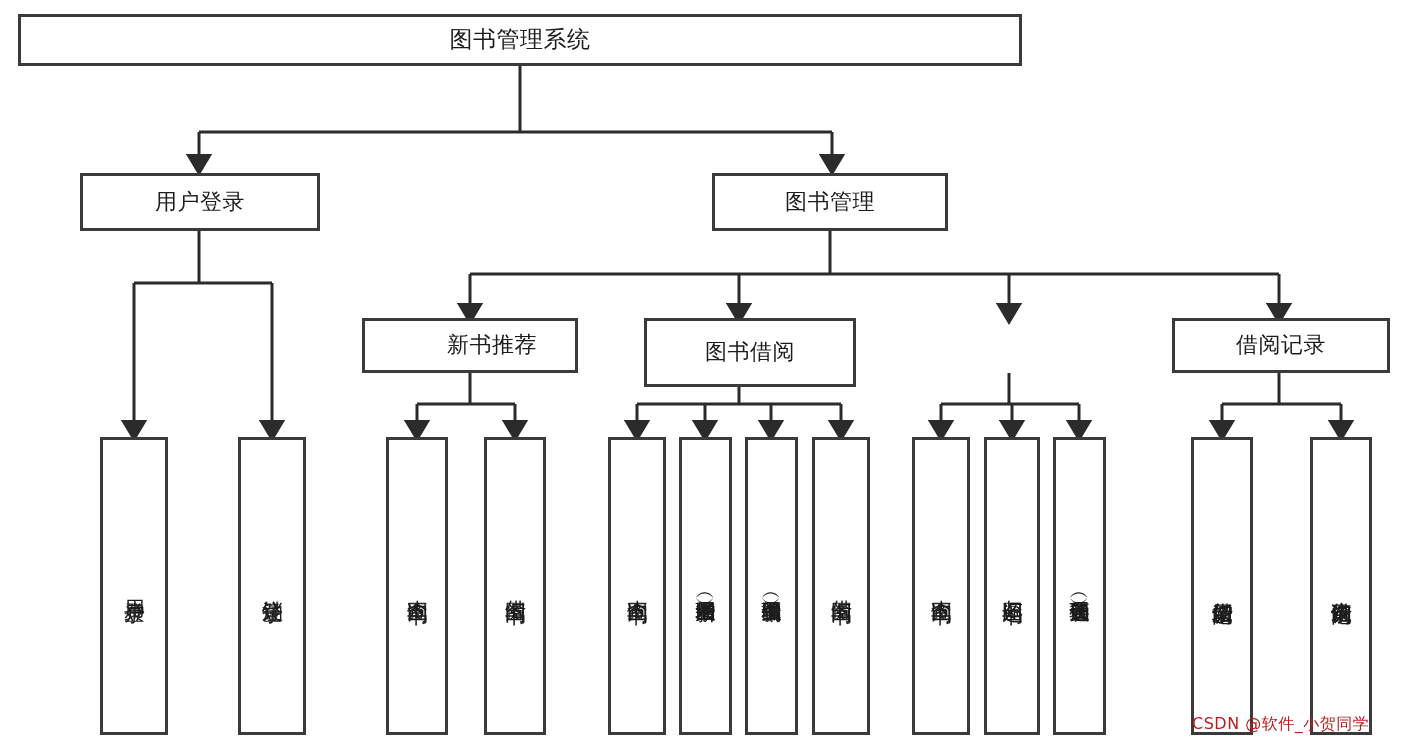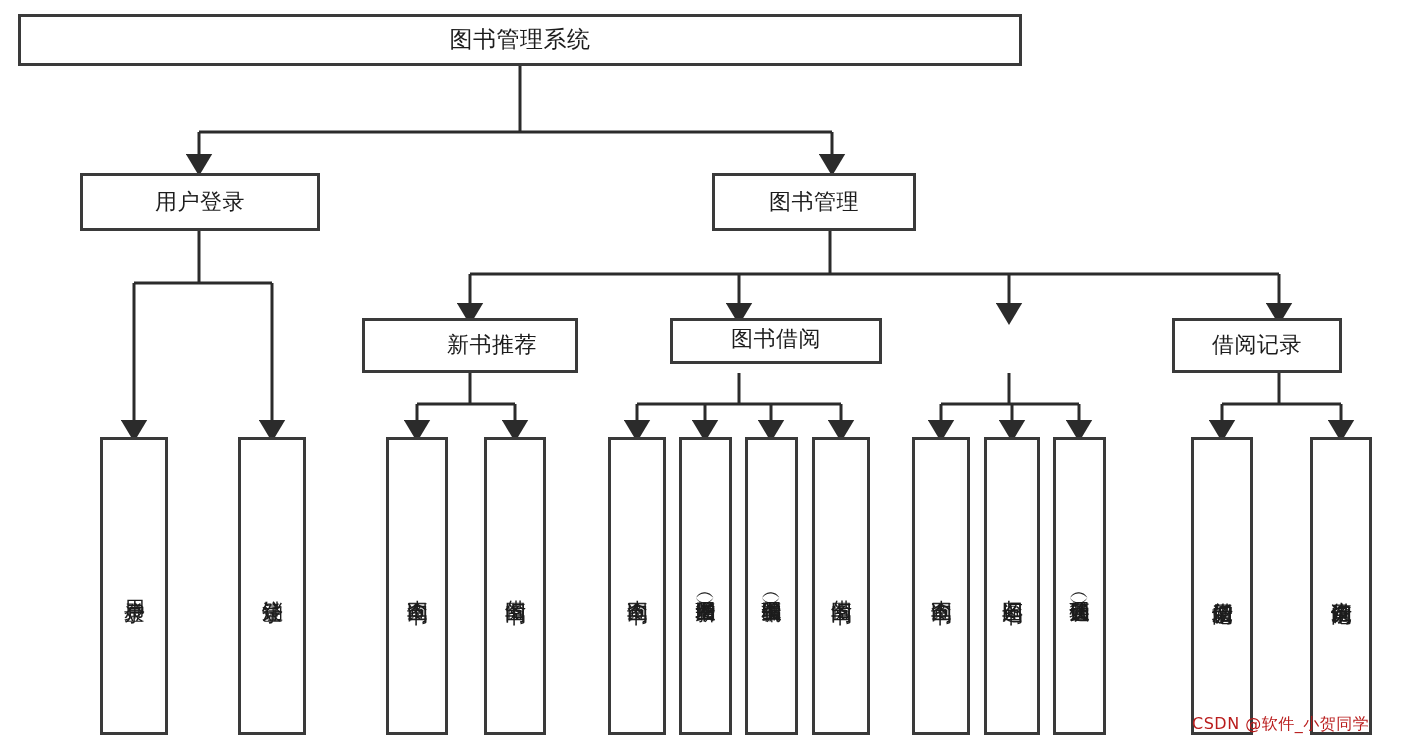--- a/index.html
+++ b/index.html
@@ -125,31 +125,31 @@
     </g>
   </svg>
 
   <div class="node root horiz" style="left:18px; top:14px; width:1004px; height:52px;">
     <span class="label">图书管理系统</span>
   </div>
 
   <div class="node horiz" style="left:80px; top:173px; width:240px; height:58px;">
     <span class="label">用户登录</span>
   </div>
-  <div class="node horiz" style="left:712px; top:173px; width:204px; height:58px;">
+  <div class="node horiz" style="left:712px; top:173px; width:236px; height:58px;">
     <span class="label">图书管理</span>
   </div>
 
   <div class="node horiz" style="left:362px; top:318px; width:216px; height:55px;padding-left:44px;">
     <span class="label">新书推荐</span>
   </div>
-  <div class="node horiz" style="left:670px; top:318px; width:212px; height:46px;font-family:Liberation Mono, monospace;">
+  <div class="node horiz" style="left:644px; top:318px; width:212px; height:69px;">
     <span class="label">图书借阅</span>
   </div>
-  <div class="node horiz" style="left:1172px; top:318px; width:170px; height:55px;">
+  <div class="node horiz" style="left:1172px; top:318px; width:218px; height:55px;">
     <span class="label">借阅记录</span>
   </div>
 
   <div class="node vert" style="left:100px; top:437px; width:68px; height:298px;">
     <span class="label">用户登录</span>
   </div>
   <div class="node vert" style="left:238px; top:437px; width:68px; height:298px;">
     <span class="label">注销登录</span>
   </div>
 

